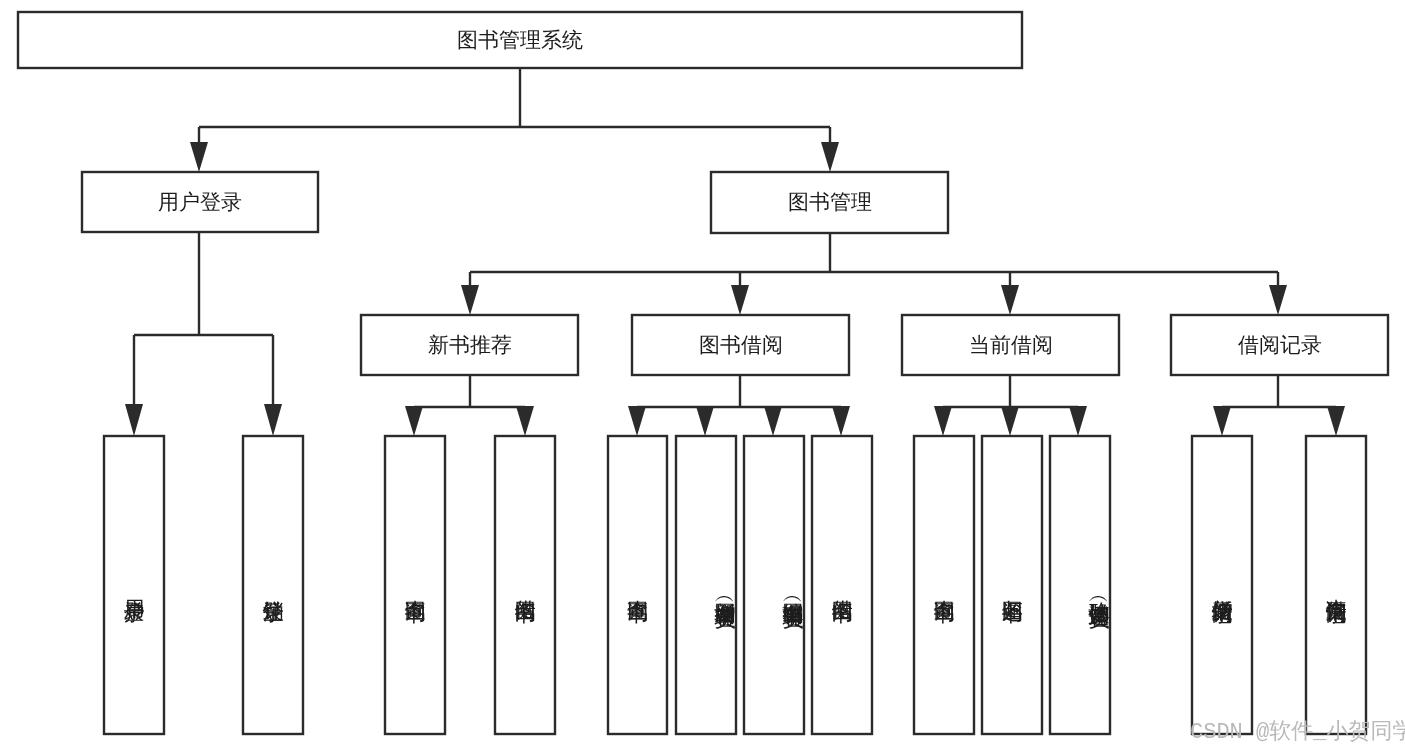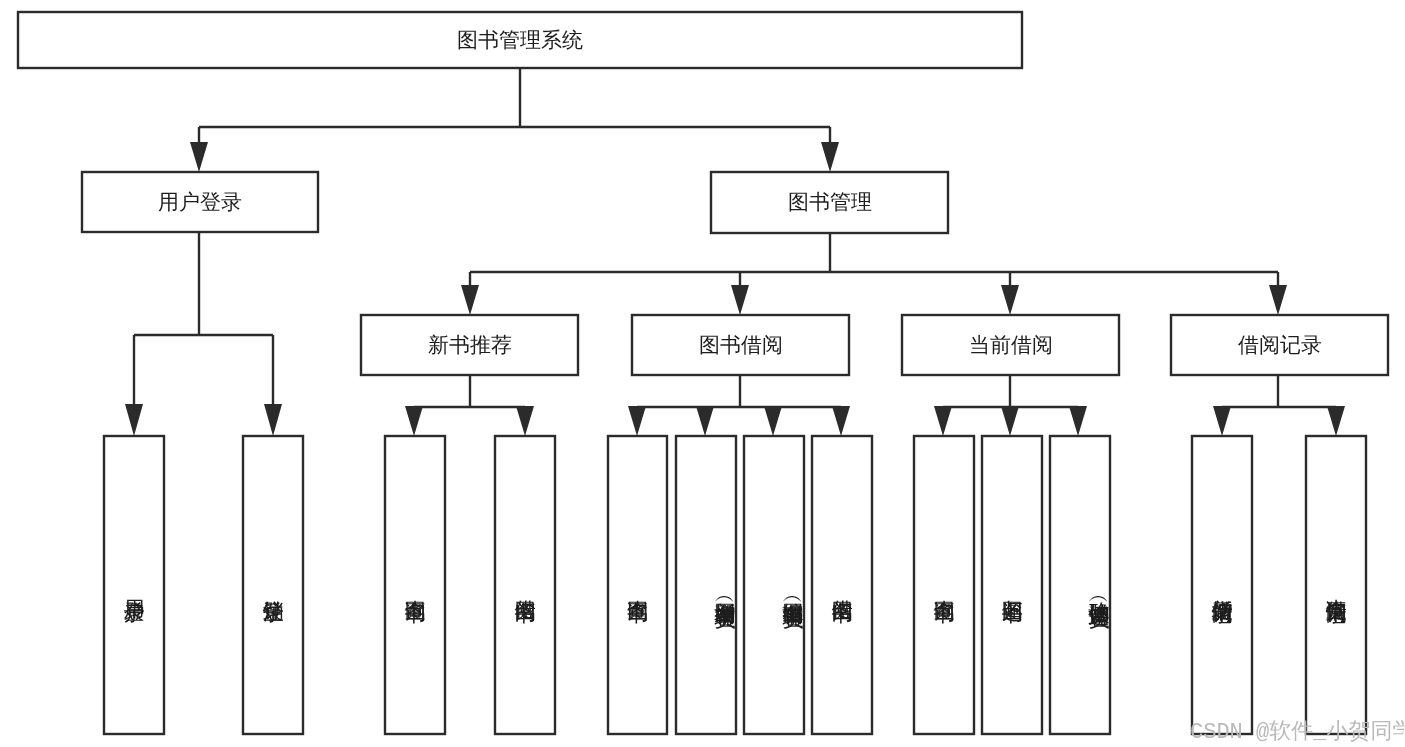--- a/index.html
+++ b/index.html
@@ -10,21 +10,20 @@
   }
   body {
     font-family: "DejaVu Sans", "Liberation Sans", sans-serif;
   }
   #diagram-root {
     position: relative;
     width: 1405px;
     height: 747px;
     background: #ffffff;
     overflow: hidden;
-    border-radius: 23px;
   }
   svg.flow {
     position: absolute;
     left: 0;
     top: 0;
     width: 1405px;
     height: 747px;
   }
   .node-box {
     fill: #ffffff;

